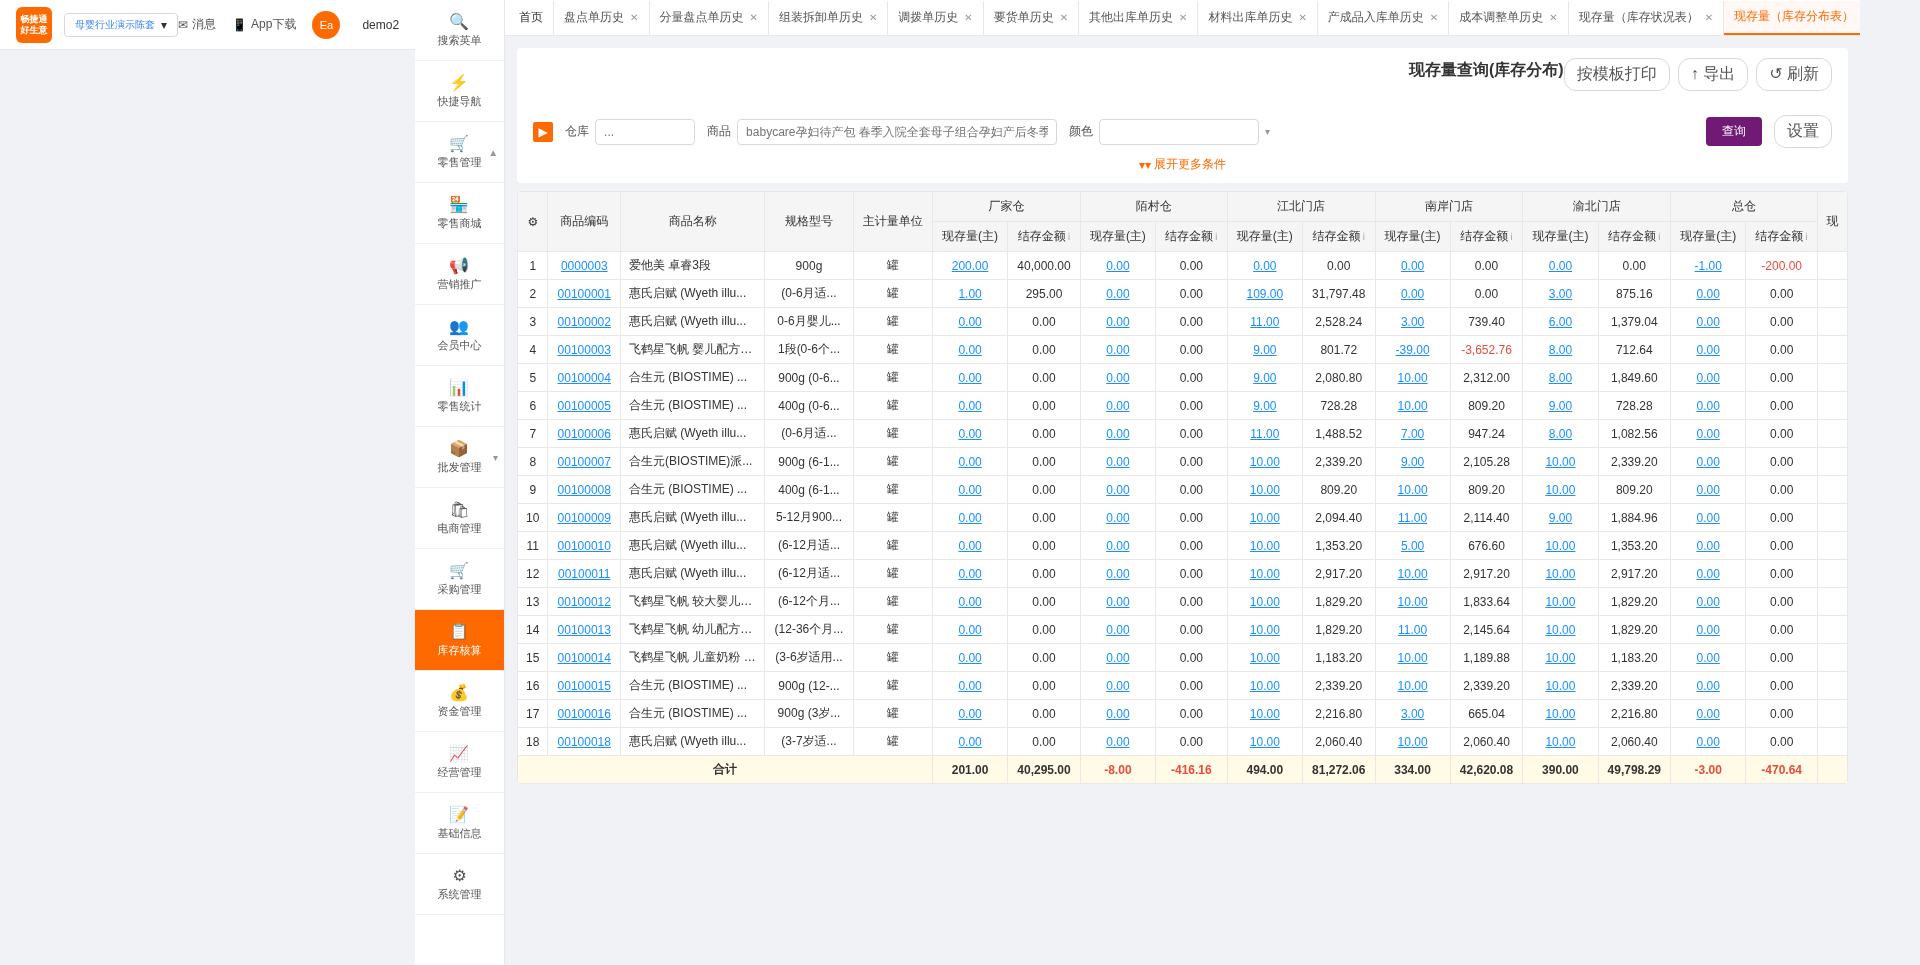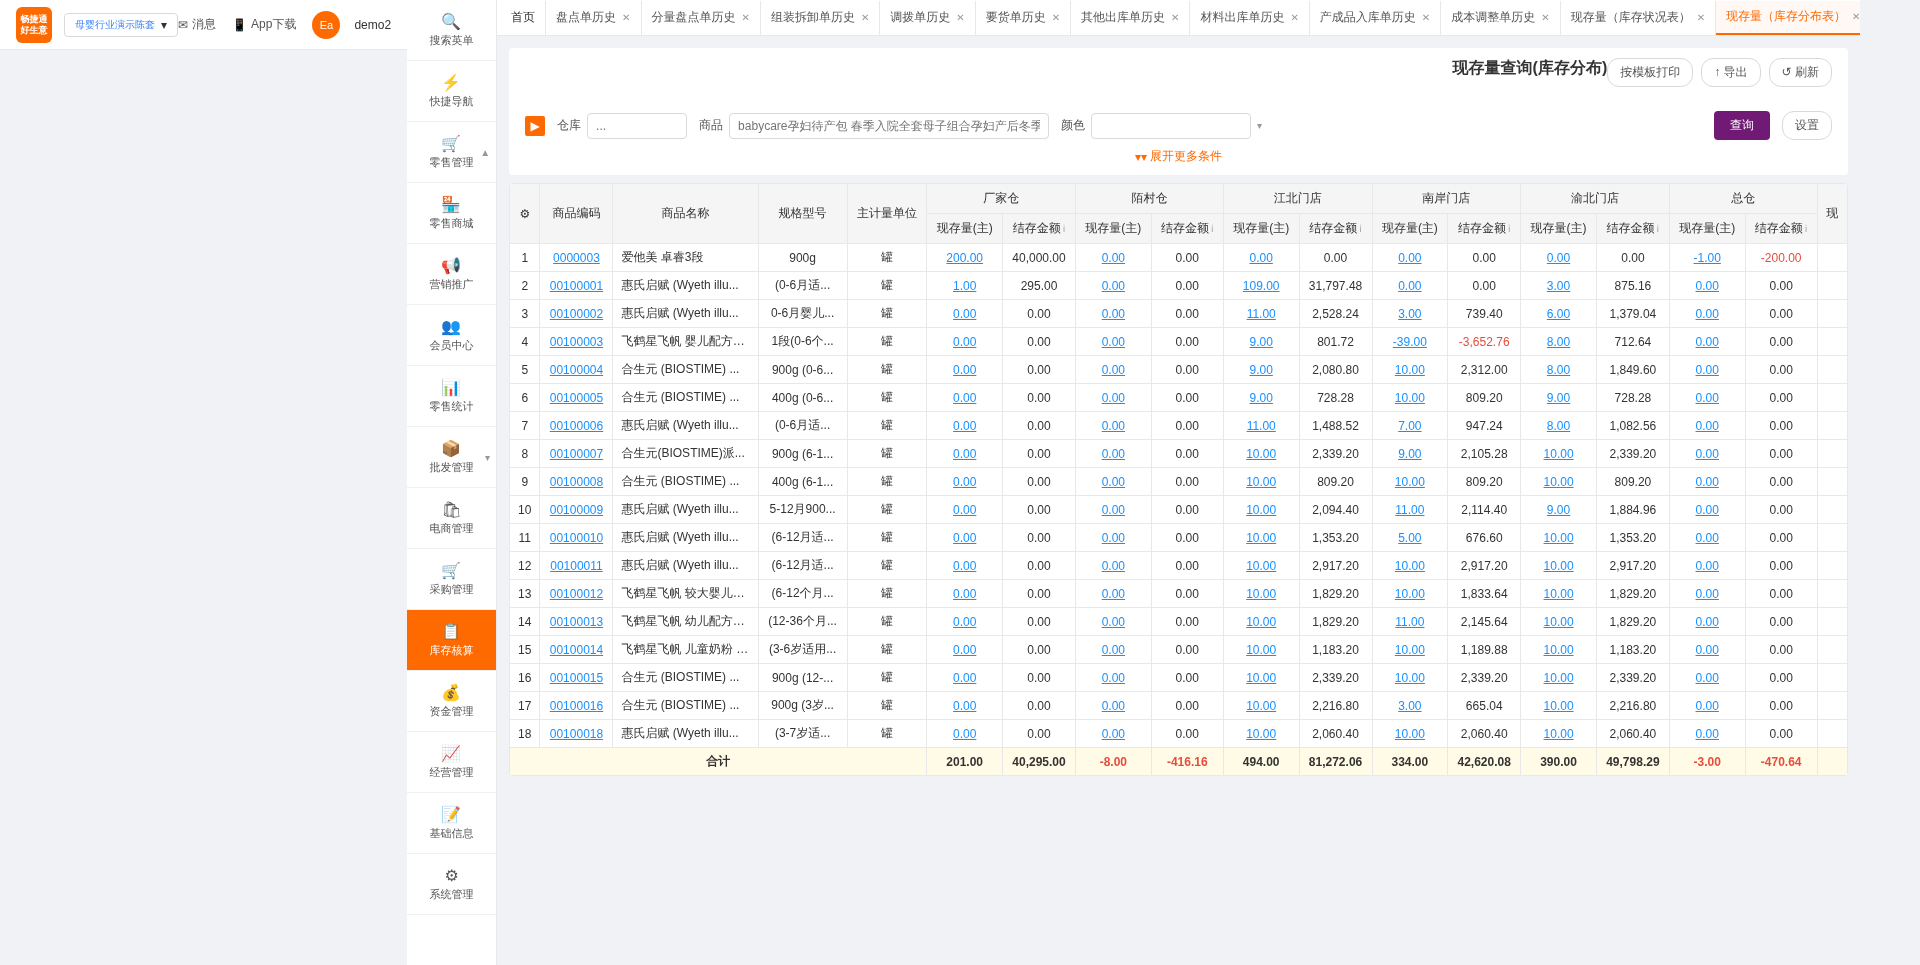--- a/index.html
+++ b/index.html
@@ -33,21 +33,21 @@
     .tab-item.active { color: #ff6a00; border-bottom: 2px solid #ff6a00; background: #fff8f5; }
     .tab-item .close-x { color: #999; font-size: 10px; margin-left: 2px; cursor: pointer; }
     .tab-item.home { color: #333; }
     .tab-nav-btn { width: 24px; height: 34px; display: flex; align-items: center; justify-content: center; cursor: pointer; color: #666; flex-shrink: 0; }
 
     
     .page-header { background: #fff; padding: 10px 16px; margin-bottom: 8px; border-radius: 4px; }
     .page-title { font-size: 16px; font-weight: bold; color: #333; margin-bottom: 8px; }
     .header-actions { display: flex; align-items: center; justify-content: flex-end; gap: 8px; }
     .btn-orange { background: #701a75; color: white; border: none; padding: 6px 16px; border-radius: 4px; cursor: pointer; font-size: 12px; }
-    .btn-outline { background: white; color: #555; border: 1px solid #d9d9d9; padding: 5px 12px; border-radius: 12px; cursor: pointer; font-size: 12px; }
+    .btn-outline { background: white; color: #555; border: 1px solid #d9d9d9; padding: 5px 12px; border-radius: 12px; cursor: pointer; font-size: 16px; }
 
     
     .search-area { background: #fff; padding: 10px 16px; margin-bottom: 8px; border-radius: 4px; }
     .search-row { display: flex; align-items: center; gap: 12px; flex-wrap: wrap; }
     .search-field { display: flex; align-items: center; gap: 6px; }
     .search-label { color: #555; white-space: nowrap; font-size: 12px; }
     .search-input { border: 1px solid #d9d9d9; border-radius: 4px; padding: 5px 8px; font-size: 12px; width: 120px; }
     .search-input-long { border: 1px solid #d9d9d9; border-radius: 4px; padding: 5px 8px; font-size: 12px; width: 320px; color: #666; }
     .expand-btn { color: #ff6a00; cursor: pointer; font-size: 12px; display: flex; align-items: center; gap: 3px; }
     .orange-arrow { display: inline-block; width: 20px; height: 20px; background: #ff6a00; color: white; border-radius: 2px; text-align: center; line-height: 20px; font-size: 12px; cursor: pointer; }
@@ -90,21 +90,21 @@
     </div>
     <div class="top-right">
       <div class="top-btn">
         <span>✉</span>
         <span>消息</span>
       </div>
       <div class="top-btn">
         <span>📱</span>
         <span>App下载</span>
       </div>
-      <div style="display:flex;align-items:center;gap:14px;">
+      <div style="display:flex;align-items:center;gap:22px;">
         <div class="user-avatar">Ea</div>
         <span>demo2</span>
       </div>
     </div>
   </div>
 
   <div class="main-area">
 
     <div class="sidebar">
       <div class="sidebar-item">

